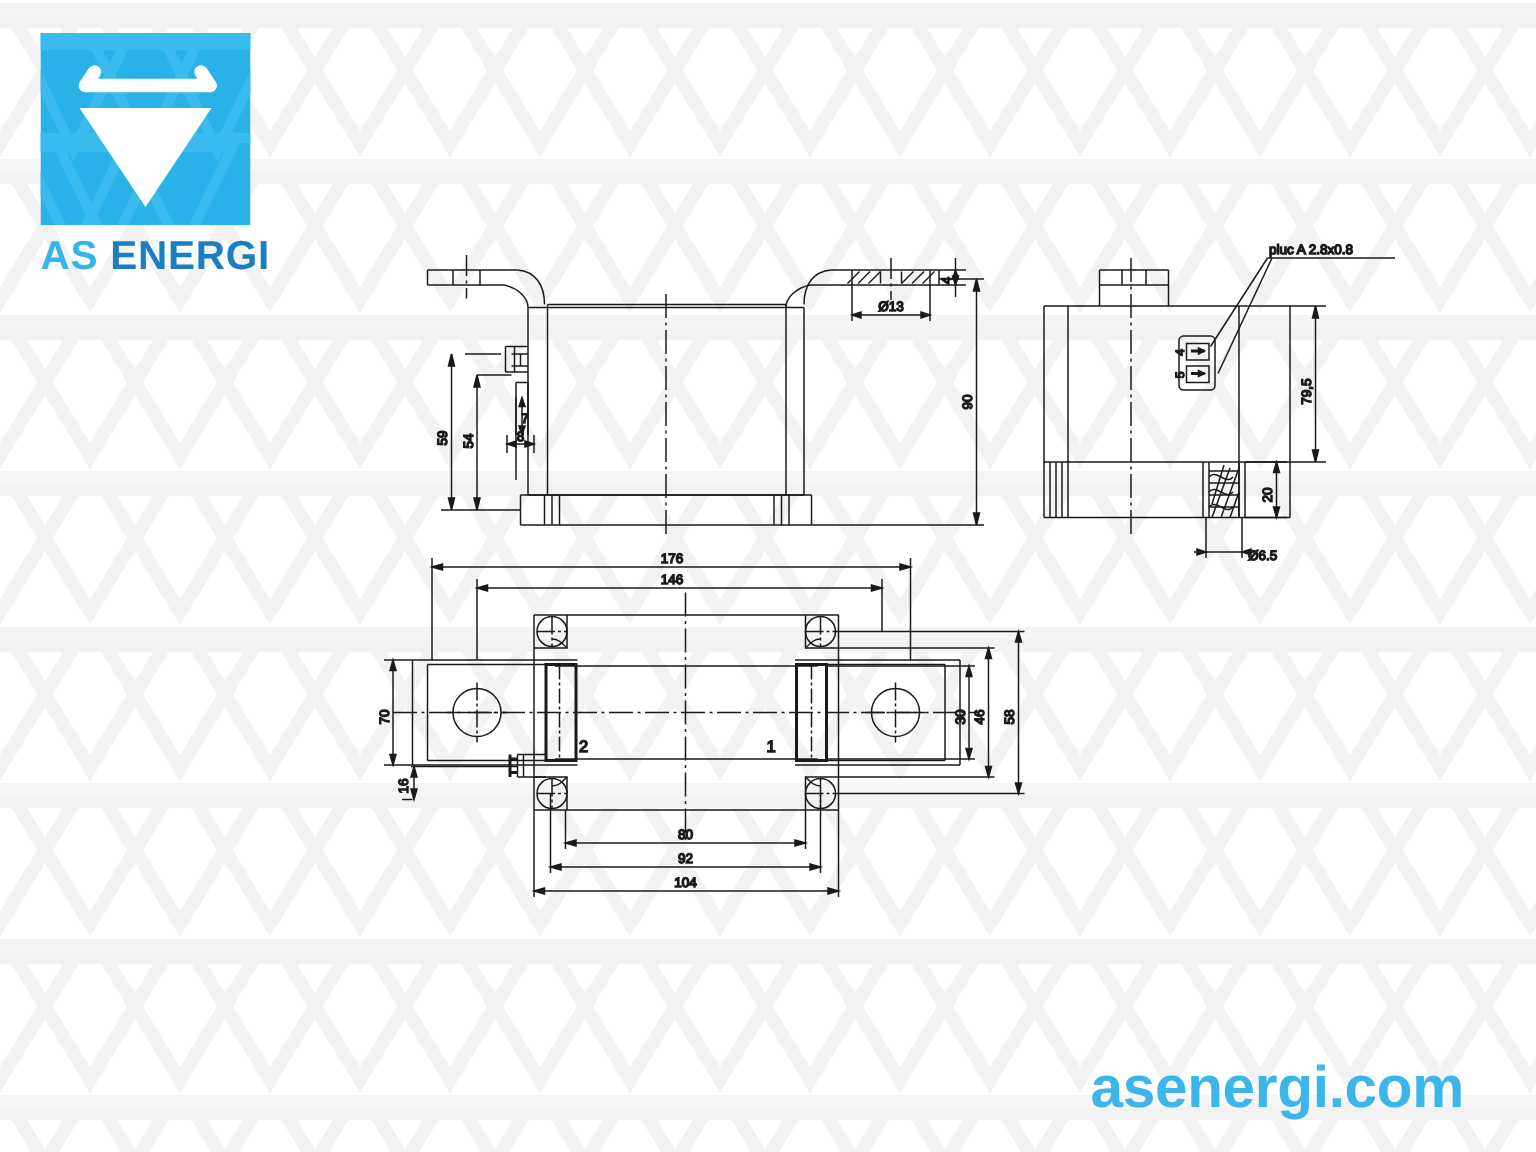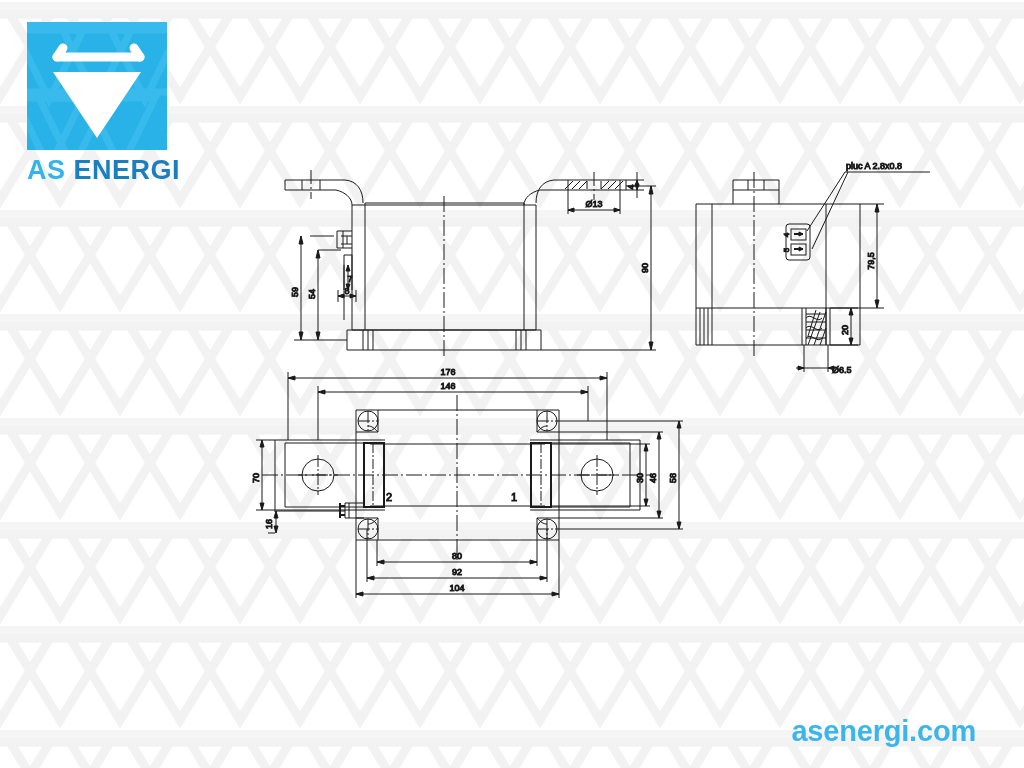--- a/index.html
+++ b/index.html
@@ -48,21 +48,21 @@
     white-space: nowrap;
   }
   #logo-text .as { color: #35b4ea; }
   #logo-text .energi { color: #1a7fc1; }
 
   
   #site-url {
     position: absolute;
     right: 48px;
     bottom: 20px;
-    font-size: 29px;
+    font-size: 39px;
     font-weight: bold;
     color: #3cb6ea;
     letter-spacing: -0.2px;
   }
 
   
   #drawing {
     position: absolute;
     left: 0;
     top: 0;

